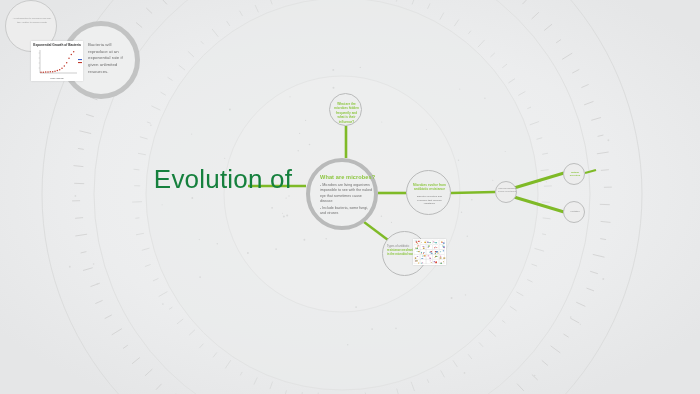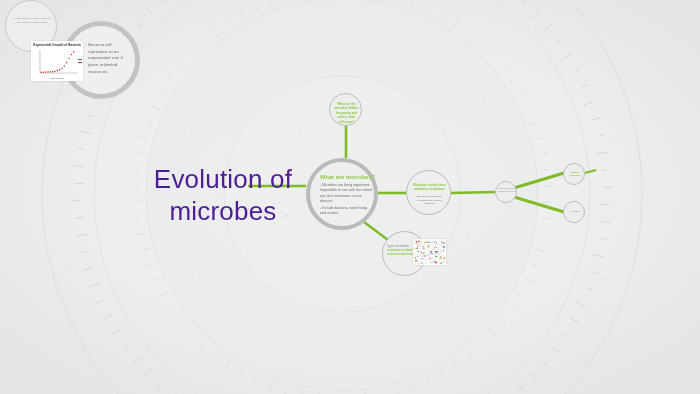--- a/index.html
+++ b/index.html
@@ -10,21 +10,21 @@
     -webkit-font-smoothing:antialiased;
   }
   #stage{position:absolute;inset:0;overflow:hidden;}
 
   
   .bg-svg{position:absolute;left:0;top:0;width:700px;height:394px;}
 
   
   .title{
     position:absolute;left:128px;top:164px;width:190px;
-    text-align:center;color:#4c1d95;
+    text-align:center;color:#15803d;
     font-size:26px;line-height:1.22;font-weight:400;
     letter-spacing:.2px;
   }
 
   
   .bubble{position:absolute;border-radius:50%;box-sizing:border-box;}
 
   .hub{
     left:306px;top:158px;width:72px;height:72px;
     border:4px solid #b9baba;background:#eeefef;
@@ -427,21 +427,20 @@
 
     <line x1="514" y1="188" x2="564" y2="173" stroke="#7fba27" stroke-width="3"></line>
 
     <line x1="514" y1="197" x2="564" y2="212" stroke="#7fba27" stroke-width="3"></line>
 
     <line x1="585" y1="173" x2="596" y2="170" stroke="#7fba27" stroke-width="2.2"></line>
   </svg>
 
   <div class="title">
     <div>Evolution of</div>
-    <div>microbes</div>
   </div>
 
   <div class="bubble hub">
     <div class="hub-head">What are microbes?</div>
     <div class="hub-body">
       <div>- Microbes are living organisms impossible to see with the naked eye that sometimes cause disease</div>
       <div>- Include bacteria, some fungi, and viruses</div>
     </div>
   </div>
 

